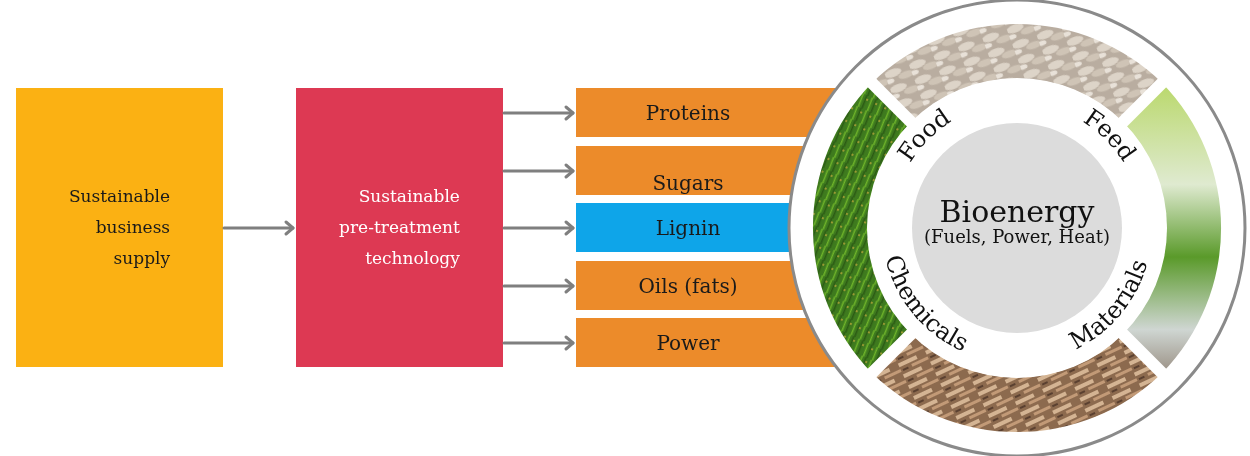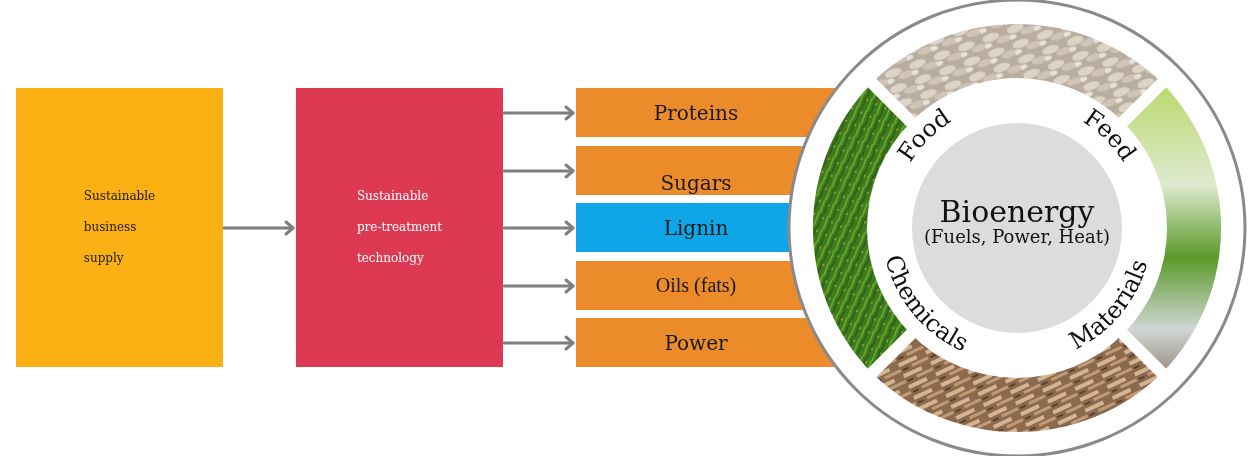--- a/index.html
+++ b/index.html
@@ -1,25 +1,25 @@
 <!DOCTYPE html>
 <html><head>
 <meta charset="utf-8">
 <style>
   html, body { margin: 0; padding: 0; background: #ffffff; }
   body { width: 1250px; height: 456px; position: relative; overflow: hidden;
          font-family: "DejaVu Serif", "Liberation Serif", serif; }
   .box { position: absolute; display: flex; align-items: center; justify-content: center;
-         text-align: left; font-size: 12px; line-height: 31px; }
+         text-align: right; font-size: 17px; line-height: 31px; }
   .box span { white-space: pre-line; }
   #supply { left: 16px; top: 88px; width: 207px; height: 279px; color: #1a1a1a; }
   #pretreat { left: 296px; top: 88px; width: 207px; height: 279px; color: #ffffff; }
   .bar { position: absolute; left: 576px; width: 270px; height: 49px;
          display: flex; align-items: center; color: #1a1a1a; font-size: 20px; }
-  .bar span { width: 200px; text-align: center; display: block; padding-left: 20px; }
+  .bar span { width: 200px; text-align: center; display: block; padding-left: 12px; }
   svg.arrows { position: absolute; left: 0; top: 0; }
   #wheel { position: absolute; left: 0; top: 0; }
   .center-text { position: absolute; left: 912px; top: 195px; width: 210px; text-align: center; color: #111; }
   .center-title { font-size: 30px; line-height: 34px; display: block; }
   .center-sub { font-size: 18px; line-height: 16px; display: block; }
 </style>
 </head>
 <body>
 
 <div class="box" id="supply" style="background:#FBB113;">
@@ -36,21 +36,21 @@
 
 <div class="bar" style="top:88px; background:#EC8B2A;">
   <span>Proteins</span>
 </div>
 <div class="bar" style="top:146px; background:#EC8B2A;align-items:flex-end;">
   <span>Sugars</span>
 </div>
 <div class="bar" style="top:203px; background:#0ea5e9;">
   <span>Lignin</span>
 </div>
-<div class="bar" style="top:261px; background:#EC8B2A;font-family:Liberation Serif, serif;">
+<div class="bar" style="top:261px; background:#EC8B2A;">
   <span>Oils (fats)</span>
 </div>
 <div class="bar" style="top:318px; background:#EC8B2A;">
   <span>Power</span>
 </div>
 
 <svg class="arrows" width="1250" height="456">
   <g stroke="#7f7f7f" stroke-width="3" fill="none" stroke-linecap="round" stroke-linejoin="round">
     <g>
       <line x1="224" y1="228" x2="293" y2="228"></line>

